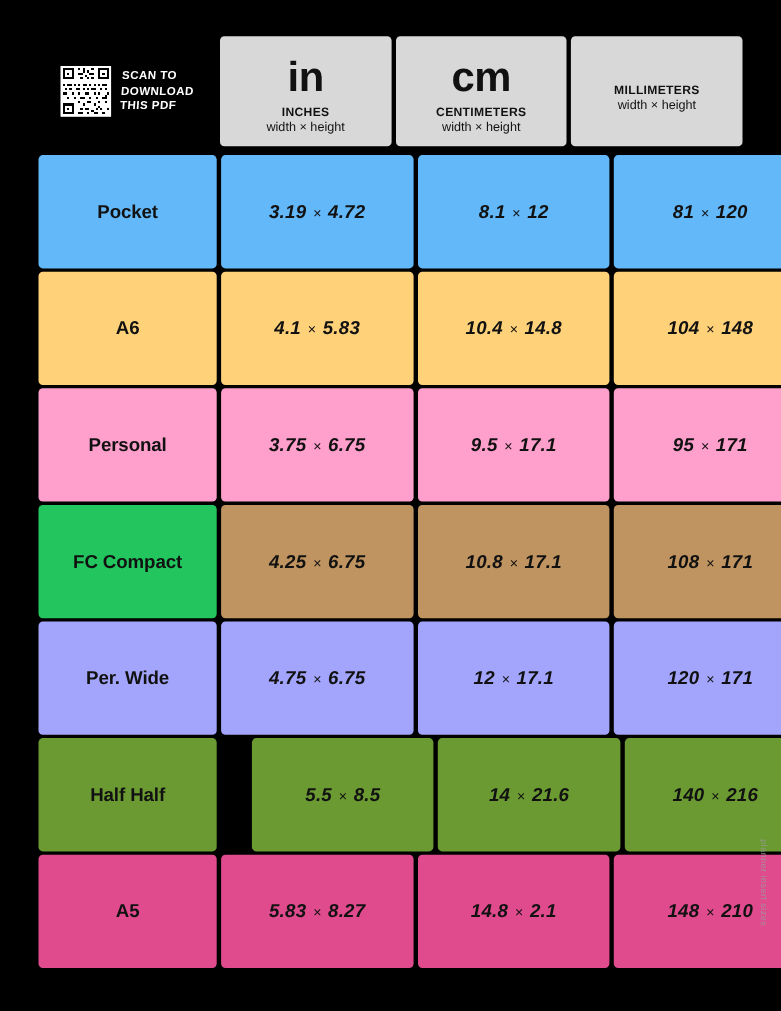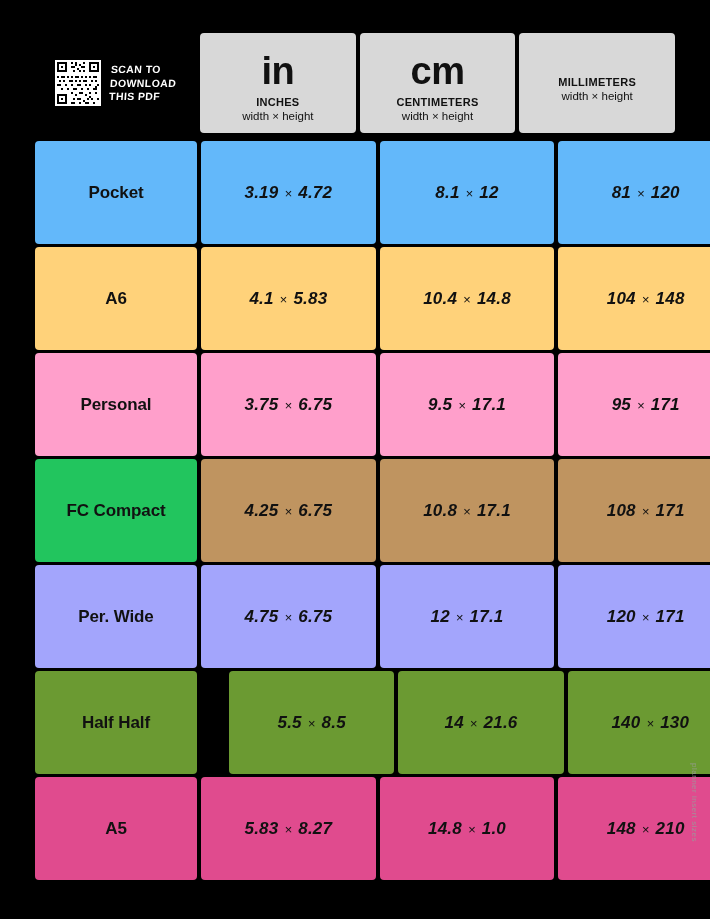--- a/index.html
+++ b/index.html
@@ -437,40 +437,40 @@
           <span class="val-text">
             <span>14</span>
             <span class="times">×</span>
             <span>21.6</span>
           </span>
         </div>
         <div class="cell cell-val" style="background: rgb(107, 154, 50);">
           <span class="val-text">
             <span>140</span>
             <span class="times">×</span>
-            <span>130</span>
+            <span>216</span>
           </span>
         </div>
       </div>
       <div class="size-row">
         <div class="cell cell-name" style="background: rgb(224, 75, 142);">
           <span class="name-text">A5</span>
         </div>
         <div class="cell cell-val" style="background: rgb(224, 75, 142);">
           <span class="val-text">
             <span>5.83</span>
             <span class="times">×</span>
             <span>8.27</span>
           </span>
         </div>
         <div class="cell cell-val" style="background: rgb(224, 75, 142);">
           <span class="val-text">
             <span>14.8</span>
             <span class="times">×</span>
-            <span>1.0</span>
+            <span>2.1</span>
           </span>
         </div>
         <div class="cell cell-val" style="background: rgb(224, 75, 142);">
           <span class="val-text">
             <span>148</span>
             <span class="times">×</span>
             <span>210</span>
           </span>
         </div>
       </div>

